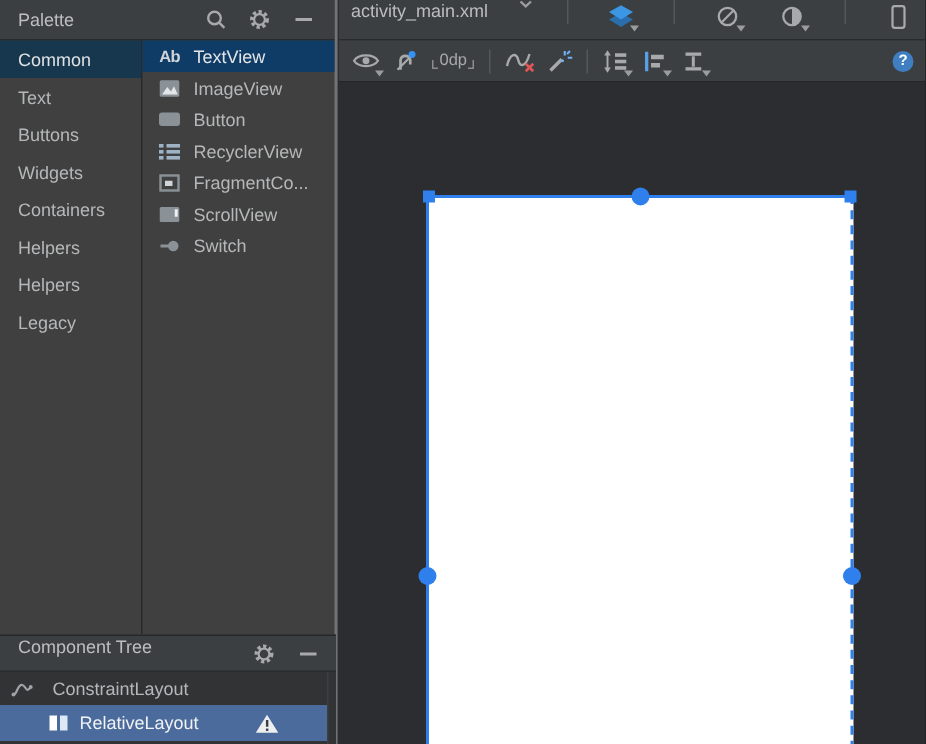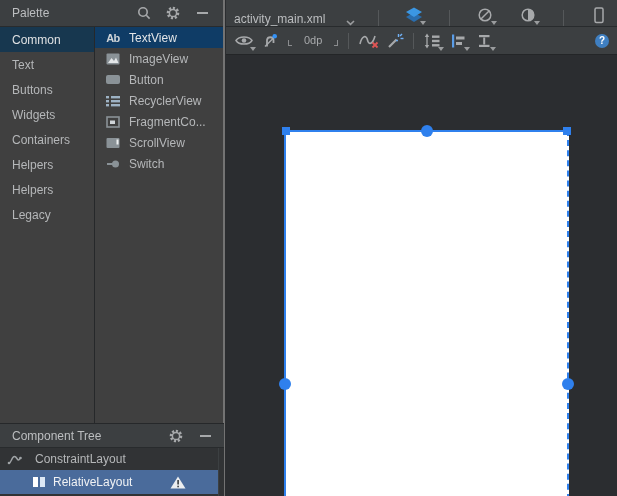--- a/index.html
+++ b/index.html
@@ -26,45 +26,45 @@
   .item-col { flex:1; }
   .item-row { height:21px; display:flex; align-items:center; padding-left:10px; gap:8px; color:#b5b7b9; cursor:pointer; }
   .item-row.sel { background:#0f3c66; color:#e3e5e7; }
   .pi { width:16px; display:flex; justify-content:center; align-items:center; flex:0 0 16px; }
   .ab { font-weight:bold; font-size:11px; color:#cfd4d8; letter-spacing:-0.5px; }
   .btn-glyph { width:14px; height:9px; background:#8a9297; border-radius:2px; display:inline-block; }
 
   
   .tree-header { position:absolute; left:0; top:423px; width:224px; height:25px;
     background:#3c3f41; border-top:1px solid #26282a; border-bottom:1px solid #282b2d;
-    display:flex; align-items:center; padding:0 10px 0 12px; }
+    display:flex; padding:0 10px 0 12px; }
   .tree-body { position:absolute; left:0; top:448px; width:224px; height:48px; background:#313335; }
   .tree-body::after { content:""; position:absolute; right:5px; top:0; bottom:0; width:1px; background:#3c4042; }
   .tree-row { height:22px; display:flex; align-items:center; gap:6px; color:#b5b7b9; cursor:pointer; }
   .tree-row.r0 { padding-left:7px;gap:12px; }
   .tree-row.r1 { padding-left:31px; height:24px; }
   .tree-row.sel { background:#4a6b9b; color:#f0f2f4; width:calc(100% - 6px); }
   .tree-warn { margin-left:auto; margin-right:32px; display:flex; }
 
   
   .right-col { position:absolute; left:226px; top:0; width:391px; height:496px; }
   .top-toolbar { height:27px; background:#3c3f41; border-bottom:1px solid #282b2d;
-    display:flex; align-items:flex-end; padding:0 4px 0 8px; gap:19px; }
+    display:flex; align-items:flex-start; padding:0 4px 0 8px; gap:19px; }
   .tab-label { color:#bbbdbf; margin-right:2px; cursor:pointer; }
   .sep { width:1px; height:16px; background:#55585a; margin:0 4px; flex:0 0 1px; }
   .tbtn { position:relative; width:24px; height:22px; display:flex; align-items:center; justify-content:center; cursor:pointer; flex:0 0 auto; }
   .caret { position:absolute; right:0; bottom:1px; width:0; height:0;
     border-left:3px solid transparent; border-right:3px solid transparent; border-top:4px solid #9a9c9e; }
   .dev-label, .api-label { color:#b5b7b9; margin:0 3px; cursor:pointer; }
   .chev { display:flex; align-items:center; cursor:pointer; }
   .overflow { margin-left:auto; color:#9a9c9e; font-size:14px; padding:0 8px; cursor:pointer; }
 
   .design-toolbar { height:28px; background:#3c3f41; border-bottom:1px solid #232527;
     display:flex; align-items:center; padding:0 4px 0 6px; gap:2px; }
-  .mbtn { display:flex; align-items:flex-end; gap:12px; color:#a7a9ab; font-size:11px; padding:0 4px 2px 4px; cursor:pointer; }
+  .mbtn { display:flex; align-items:flex-end; gap:1px; color:#a7a9ab; font-size:11px; padding:0 4px 2px 4px; cursor:pointer; }
   .corner { display:inline-block; width:4px; height:6px; border-bottom:1px solid #8a8c8e; }
   .corner.l { border-left:1px solid #8a8c8e; }
   .corner.r { border-right:1px solid #8a8c8e; }
   .help-btn { margin-left:auto; margin-right:4px; width:14px; height:14px; border-radius:50%;
     background:#3f7fc1; color:#fff; font-size:10px; font-weight:bold;
     display:flex; align-items:center; justify-content:center; cursor:pointer; }
 
   
   .canvas { position:relative; height:441px; background:#2b2d30; overflow:hidden; }
   .device { position:absolute; left:58px; top:75px; width:285px; height:380px; background:#ffffff;

